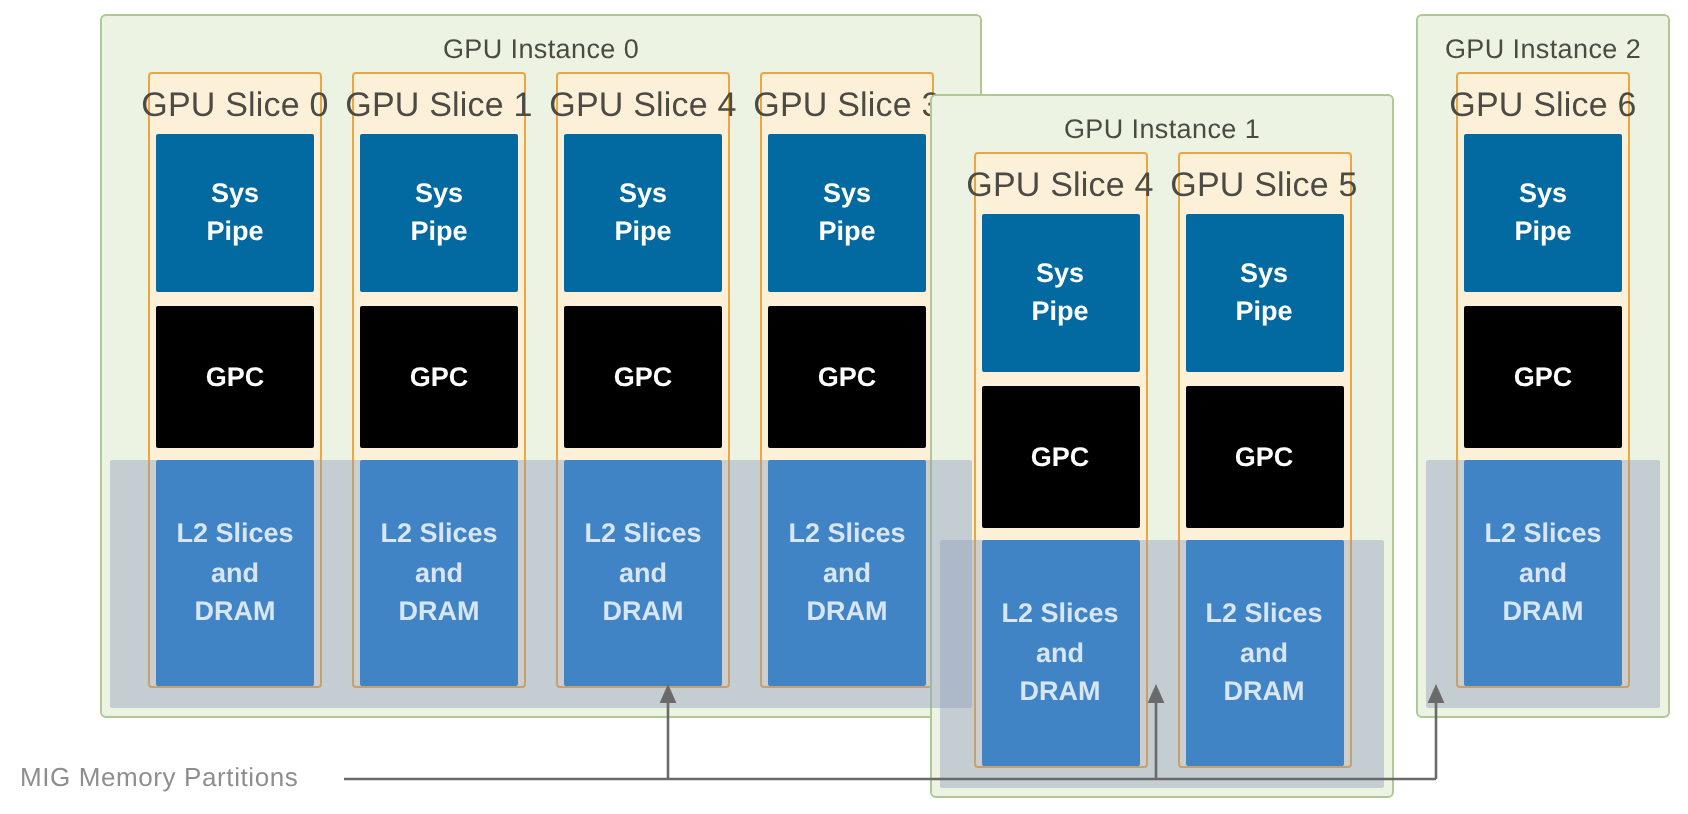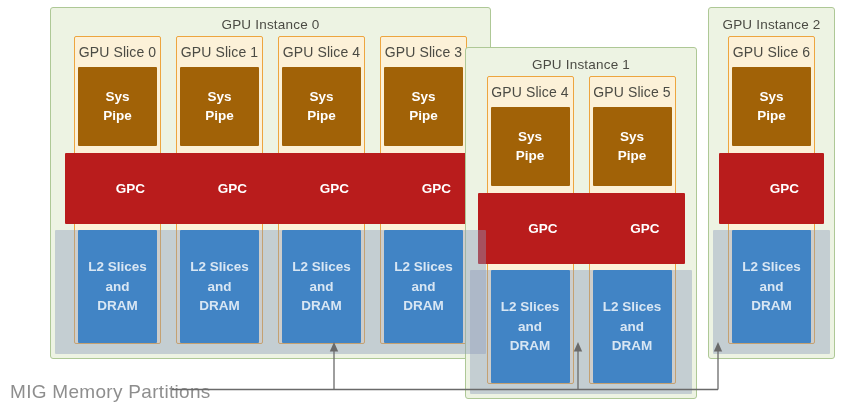--- a/index.html
+++ b/index.html
@@ -21,42 +21,42 @@
   }
   .slices-row{
     display:flex;justify-content:center;gap:15px;
   }
   .slice{
     width:87px;height:308px;box-sizing:border-box;
     background:#fcf1d8;border:1.5px solid #eda53f;border-radius:2px;
     padding:3px 3px 0 3px;display:flex;flex-direction:column;align-items:center;
   }
   .slice-label{
-    height:27px;line-height:25px;font-size:14px;color:#4b4b44;
+    height:27px;line-height:25px;font-size:17px;color:#4b4b44;
     text-align:center;white-space:nowrap;letter-spacing:.1px;
   }
   .block{
     width:100%;display:flex;align-items:center;justify-content:center;
     text-align:center;color:#ffffff;font-weight:bold;font-size:13.5px;
     line-height:1.45;border-radius:1px;
   }
-  .block-sys{height:80px;background:#a16207;}
+  .block-sys{height:80px;background:#0369a1;}
   .block-sys .block-text{width:46px;}
-  .block-gpc{height:72px;background:#b91c1c;margin-top:7px;padding-left:26px;}
+  .block-gpc{height:72px;background:#000000;margin-top:7px;}
   .block-l2{
     height:114px;background:#4184c5;margin-top:6px;
     position:relative;z-index:3;color:#d8e6f3;
   }
   .block-l2 .block-text{width:64px;}
   .mig-band{
     position:absolute;left:4px;right:4px;top:222px;height:124px;
     background:rgba(140,155,185,0.42);z-index:2;border-radius:1px;
   }
   .mig-label{
-    position:absolute;left:10px;top:381px;font-size:19px;color:#8e8e8e;
+    position:absolute;left:10px;top:381px;font-size:13px;color:#8e8e8e;
     letter-spacing:.3px;white-space:nowrap;
   }
   .watermark{
     position:absolute;left:642px;top:356px;font-size:25px;color:#cccccc;
     letter-spacing:1px;white-space:nowrap;z-index:4;
   }
   .arrows-svg{
     position:absolute;left:0;top:0;z-index:5;pointer-events:none;
   }
 </style>

